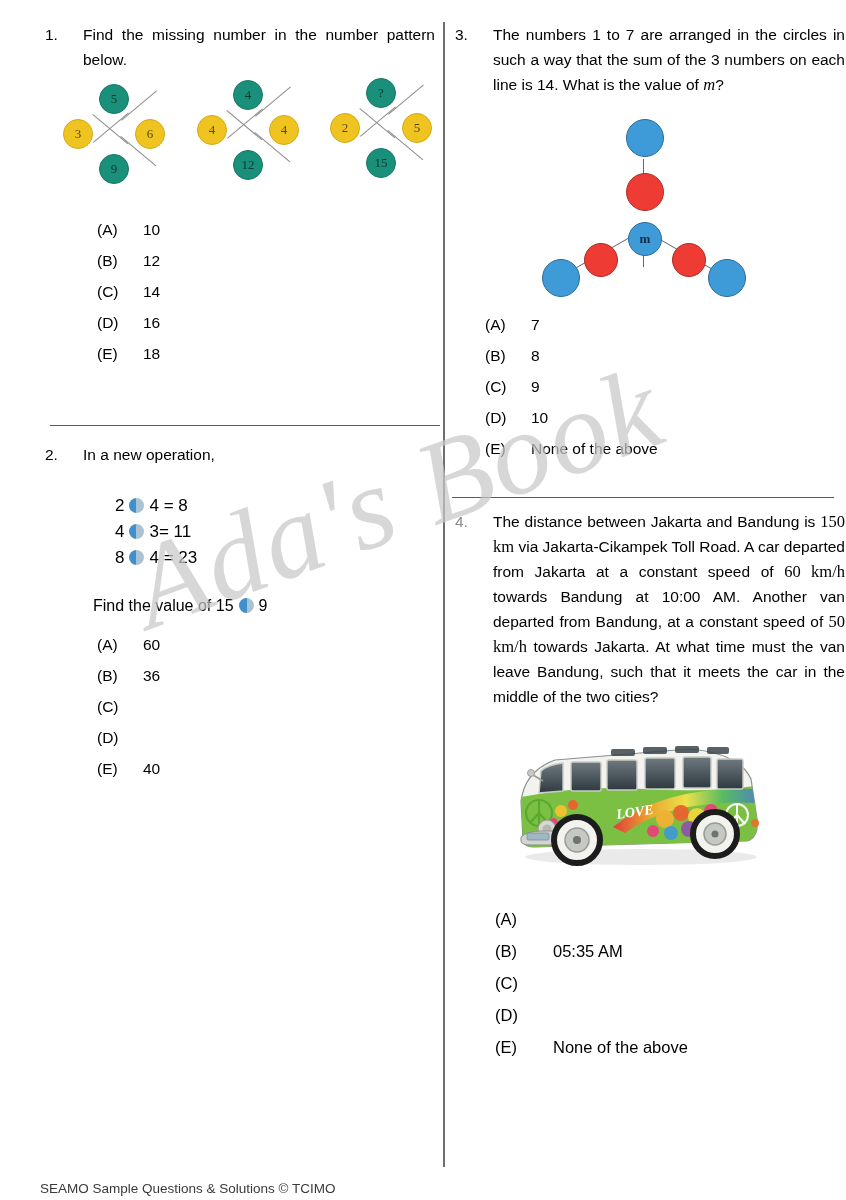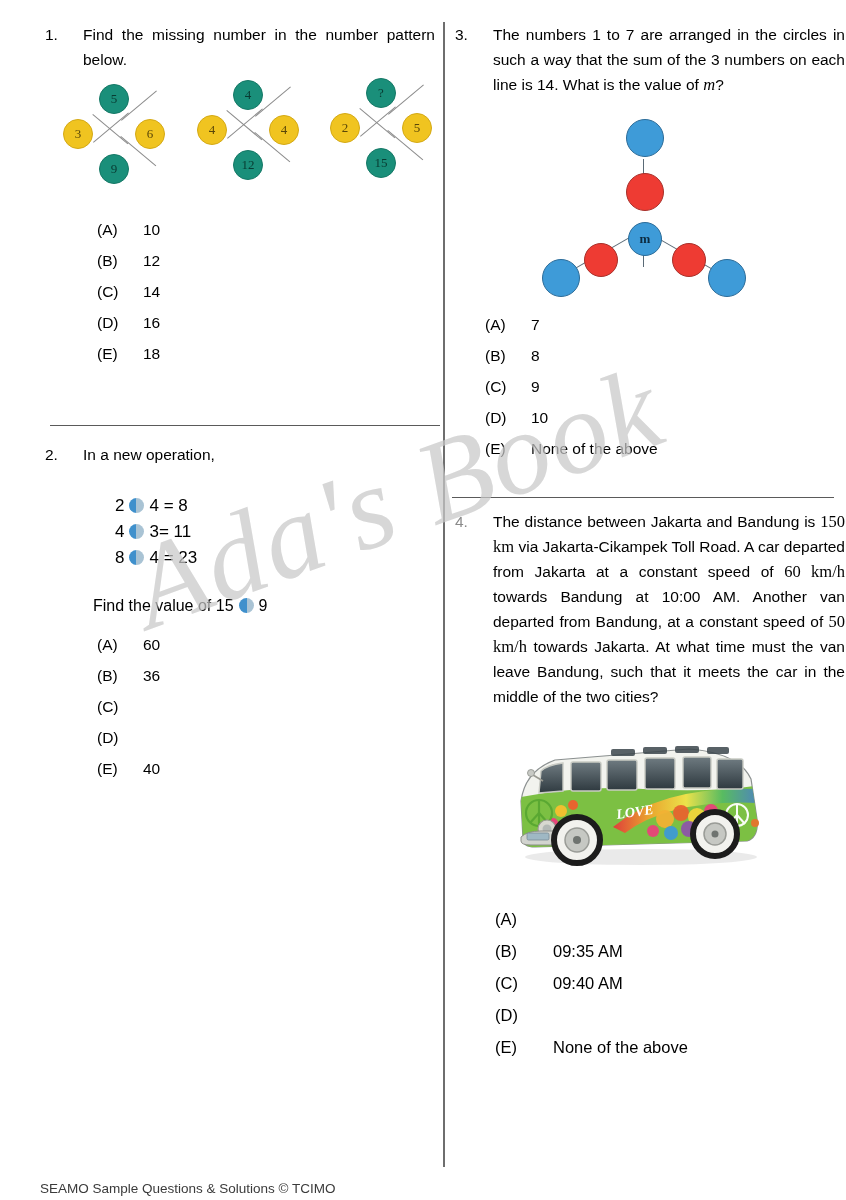--- a/index.html
+++ b/index.html
@@ -472,25 +472,24 @@
         <circle cx="262" cy="96" r="4" fill="#e0772e"></circle>
       </svg>
     </div>
 
     <ul class="options opt-right4">
       <li>
           <span class="opt-label">(A)</span>
         </li>
       <li>
           <span class="opt-label">(B)</span>
-          <span class="opt-text">09:35 AM</span>
+          <span class="opt-text">05:35 AM</span>
         </li>
       <li>
           <span class="opt-label">(C)</span>
-          <span class="opt-text">09:40 AM</span>
         </li>
       <li>
           <span class="opt-label">(D)</span>
         </li>
       <li>
           <span class="opt-label">(E)</span>
           <span class="opt-text">None of the above</span>
         </li>
     </ul>
 

